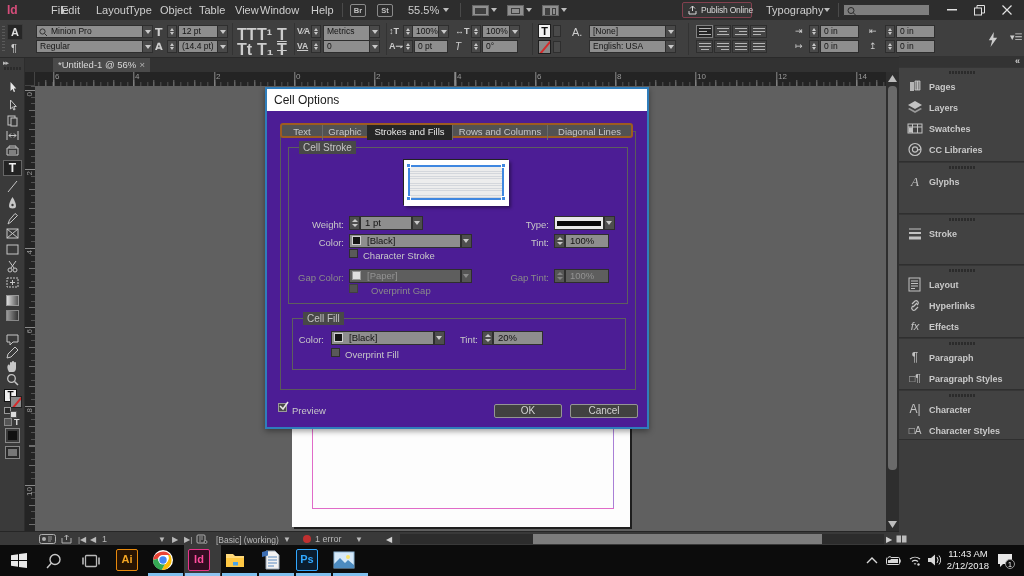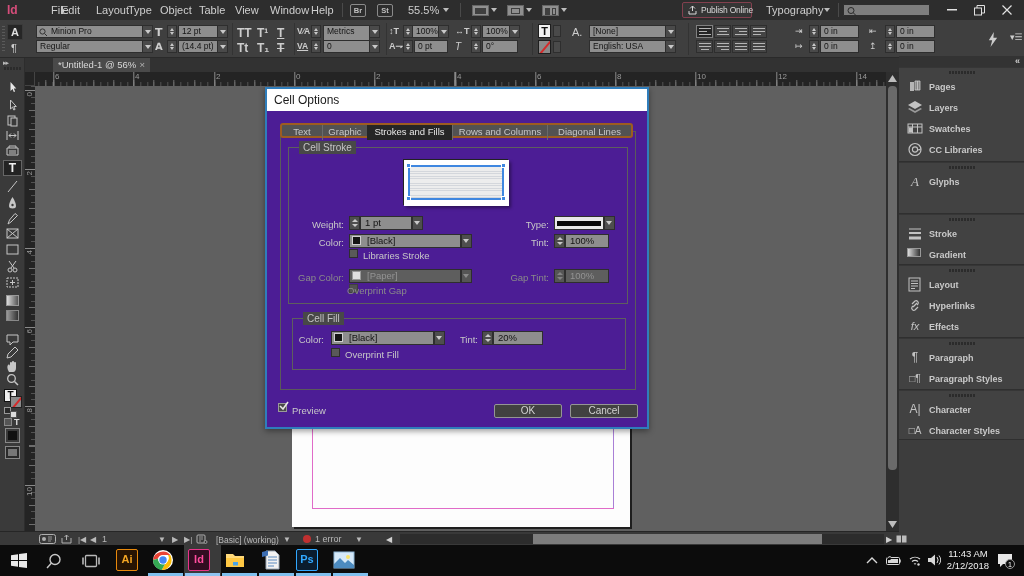--- a/index.html
+++ b/index.html
@@ -19,21 +19,21 @@
 #srch { position:absolute; left:843px; top:4px; width:87px; height:12px; background:#7e7e7e; border:1px solid #2e2e2e; border-radius:1px; }
 
 
 #controlbar { position:absolute; left:0; top:20px; width:1024px; height:38px; background:#3f3f3f; border-bottom:1px solid #2a2a2a; }
 .fld { position:absolute; background:#8e8e8e; border:1px solid #2e2e2e; color:#141414; font-size:8.5px; line-height:11px; padding-left:3px; overflow:hidden; white-space:nowrap; }
 .ddb { position:absolute; background:#4a4a4a; border:1px solid #2e2e2e; border-left:none; }
 .ddb:after { content:""; position:absolute; left:50%; top:50%; margin-left:-3px; margin-top:-2px; border-left:3px solid transparent; border-right:3px solid transparent; border-top:4px solid #c8c8c8; }
 .spn { position:absolute; width:10px; background:#4a4a4a; border:1px solid #2e2e2e; }
 .spn:before { content:""; position:absolute; left:50%; top:2px; margin-left:-2.5px; border-left:2.5px solid transparent; border-right:2.5px solid transparent; border-bottom:3px solid #c8c8c8; }
 .spn:after { content:""; position:absolute; left:50%; bottom:2px; margin-left:-2.5px; border-left:2.5px solid transparent; border-right:2.5px solid transparent; border-top:3px solid #c8c8c8; }
-.cico { position:absolute; color:#cdcdcd; font-size:12px; }
+.cico { position:absolute; color:#cdcdcd; font-size:16px; }
 .csep { position:absolute; top:3px; width:1px; height:32px; background:#333; }
 .alb { position:absolute; width:17px; height:13px; background:#444; border:1px solid #2e2e2e; }
 .albl { position:absolute; background:#b5b5b5; height:1px; }
 
 
 #tabbar { position:absolute; left:25px; top:58px; width:999px; height:14px; background:#323232; }
 #doctab { position:absolute; left:28px; top:0; width:97px; height:14px; background:#4a4a4a; color:#d9d9d9; font-size:9.5px; line-height:14px; padding-left:5px; }
 
 
 #hruler { position:absolute; left:35px; top:72px; width:851px; height:14px; background:#242424; overflow:hidden; }
@@ -116,21 +116,21 @@
 
   <div id="menubar">
     <div id="idlogo">Id</div>
     <div class="m" style="left:26px;padding-left:25px;">File</div>
     <div class="m" style="left:61px;">Edit</div>
     <div class="m" style="left:96px;">Layout</div>
     <div class="m" style="left:128px;">Type</div>
     <div class="m" style="left:160px;">Object</div>
     <div class="m" style="left:199px;">Table</div>
     <div class="m" style="left:235px;text-align:right;">View</div>
-    <div class="m" style="left:270px;">Window</div>
+    <div class="m" style="left:260px;">Window</div>
     <div class="m" style="left:311px;">Help</div>
     <div class="msep" style="left:342px;"></div>
     <div class="mbx" style="left:350px;">Br</div>
     <div class="mbx" style="left:377px;">St</div>
     <div class="m" style="left:408px;">55.5%</div>
     <div class="mdar" style="left:443px;"></div>
     <div class="msep" style="left:460px;"></div>
     <div class="mico" style="left:472px;width:17px;">
         <div style="position:absolute;left:2px;top:2px;width:11px;height:6px;background:#3f3f3f;"></div>
       </div>
@@ -469,24 +469,20 @@
     <div class="dgroup" style="top:158px;height:51px;">
       <div class="grip" style="top:3px;"></div>
       <div class="ditem" style="top:8px;">
           <svg class="ic" width="16" height="15">
             <path d="M2 3 h12" stroke="#c2c2c2" stroke-width="1"></path>
             <path d="M2 7 h12" stroke="#c2c2c2" stroke-width="2"></path>
             <path d="M2 12 h12" stroke="#c2c2c2" stroke-width="3"></path>
           </svg>
           <span class="lbl">Stroke</span>
         </div>
-      <div class="ditem" style="top:29px;">
-          <span class="ic" style="top:4px;width:14px;height:9px;background:linear-gradient(90deg,#ddd,#333);border:1px solid #999;"></span>
-          <span class="lbl">Gradient</span>
-        </div>
     </div>
     <div class="dgroup" style="top:209px;height:73px;">
       <div class="grip" style="top:3px;"></div>
       <div class="ditem" style="top:8px;">
           <svg class="ic" width="16" height="15">
             <rect x="2" y="1" width="11" height="13" fill="none" stroke="#c2c2c2"></rect>
             <path d="M4 4 h7 M4 6.5 h7 M4 9 h7 M4 11.5 h4" stroke="#c2c2c2"></path>
           </svg>
           <span class="lbl">Layout</span>
         </div>
@@ -604,32 +600,32 @@
 
     <div class="dtxt" style="left:0px;top:147px;width:77px;text-align:right;">Color:</div>
     <div class="dfld" style="left:82px;top:145px;width:112px;height:14px;line-height:12px;padding-left:17px;">[Black]</div>
     <div class="swatch" style="left:85px;top:147px;background:#151515;"></div>
     <div class="dddb" style="left:194px;top:145px;width:11px;height:14px;"></div>
     <div class="dtxt" style="left:230px;top:147px;width:52px;text-align:right;">Tint:</div>
     <div class="dspn" style="left:287px;top:145px;height:14px;"></div>
     <div class="dfld" style="left:298px;top:145px;width:44px;height:14px;line-height:12px;">100%</div>
 
     <div class="dchk" style="left:82px;top:160px;"></div>
-    <div class="dtxt" style="left:96px;top:160px;">Libraries Stroke</div>
+    <div class="dtxt" style="left:96px;top:160px;">Character Stroke</div>
 
     <div class="dtxt dim" style="left:0px;top:182px;width:77px;text-align:right;">Gap Color:</div>
     <div class="dfld dim" style="left:82px;top:180px;width:112px;height:14px;line-height:12px;padding-left:17px;">[Paper]</div>
     <div class="swatch" style="left:85px;top:182px;background:#e0e0e0;border-color:#9a9a9a;"></div>
     <div class="dddb dim" style="left:194px;top:180px;width:11px;height:14px;background:#555;"></div>
     <div class="dtxt dim" style="left:230px;top:182px;width:52px;text-align:right;">Gap Tint:</div>
     <div class="dspn dim" style="left:287px;top:180px;height:14px;background:#555;"></div>
     <div class="dfld dim" style="left:298px;top:180px;width:44px;height:14px;line-height:12px;">100%</div>
 
     <div class="dchk" style="left:82px;top:195px;background:#515151;border-color:#404040;"></div>
-    <div class="dtxt dim" style="left:80px;top:195px;">Overprint Gap</div>
+    <div class="dtxt dim" style="left:104px;top:195px;">Overprint Gap</div>
 
     <div class="dgrp" style="left:25px;top:229px;width:334px;height:52px;">
         <div class="glbl">Cell Fill</div>
       </div>
     <div class="dtxt" style="left:0px;top:244px;width:57px;text-align:right;">Color:</div>
     <div class="dfld" style="left:64px;top:242px;width:103px;height:14px;line-height:12px;padding-left:17px;">[Black]</div>
     <div class="swatch" style="left:67px;top:244px;background:#151515;"></div>
     <div class="dddb" style="left:167px;top:242px;width:11px;height:14px;"></div>
     <div class="dtxt" style="left:176px;top:244px;width:35px;text-align:right;">Tint:</div>
     <div class="dspn" style="left:215px;top:242px;height:14px;"></div>

